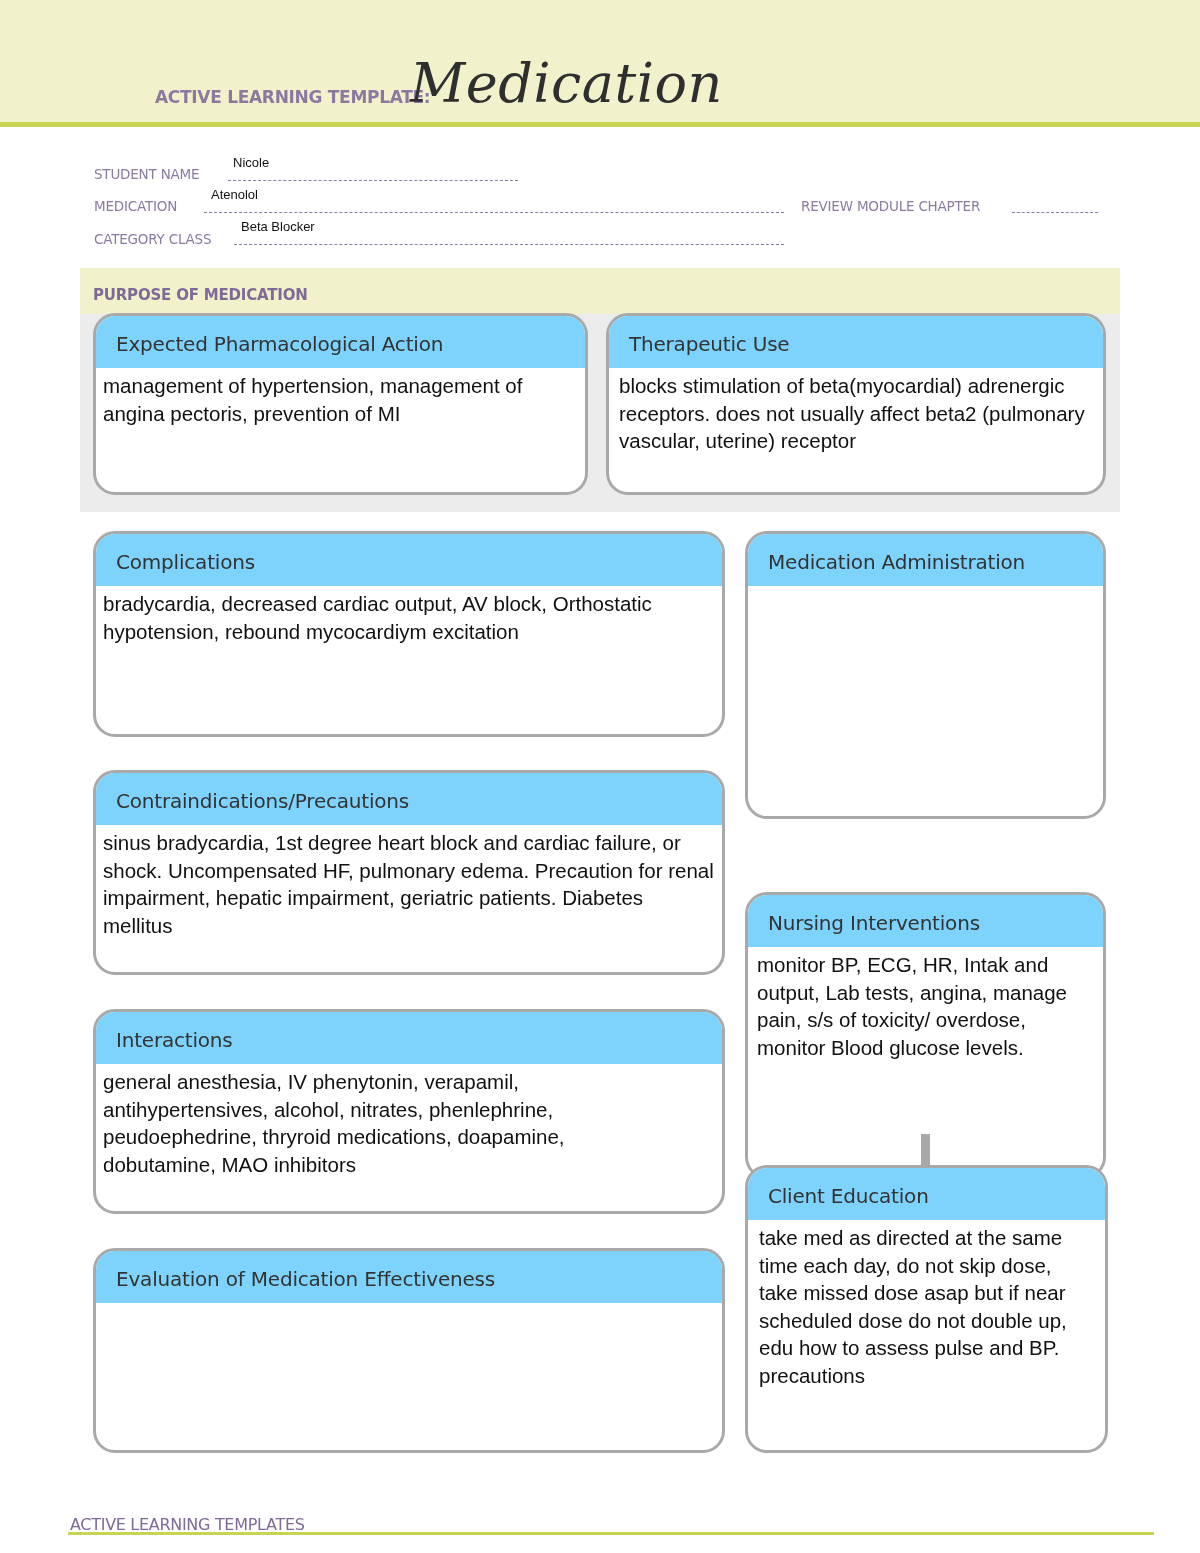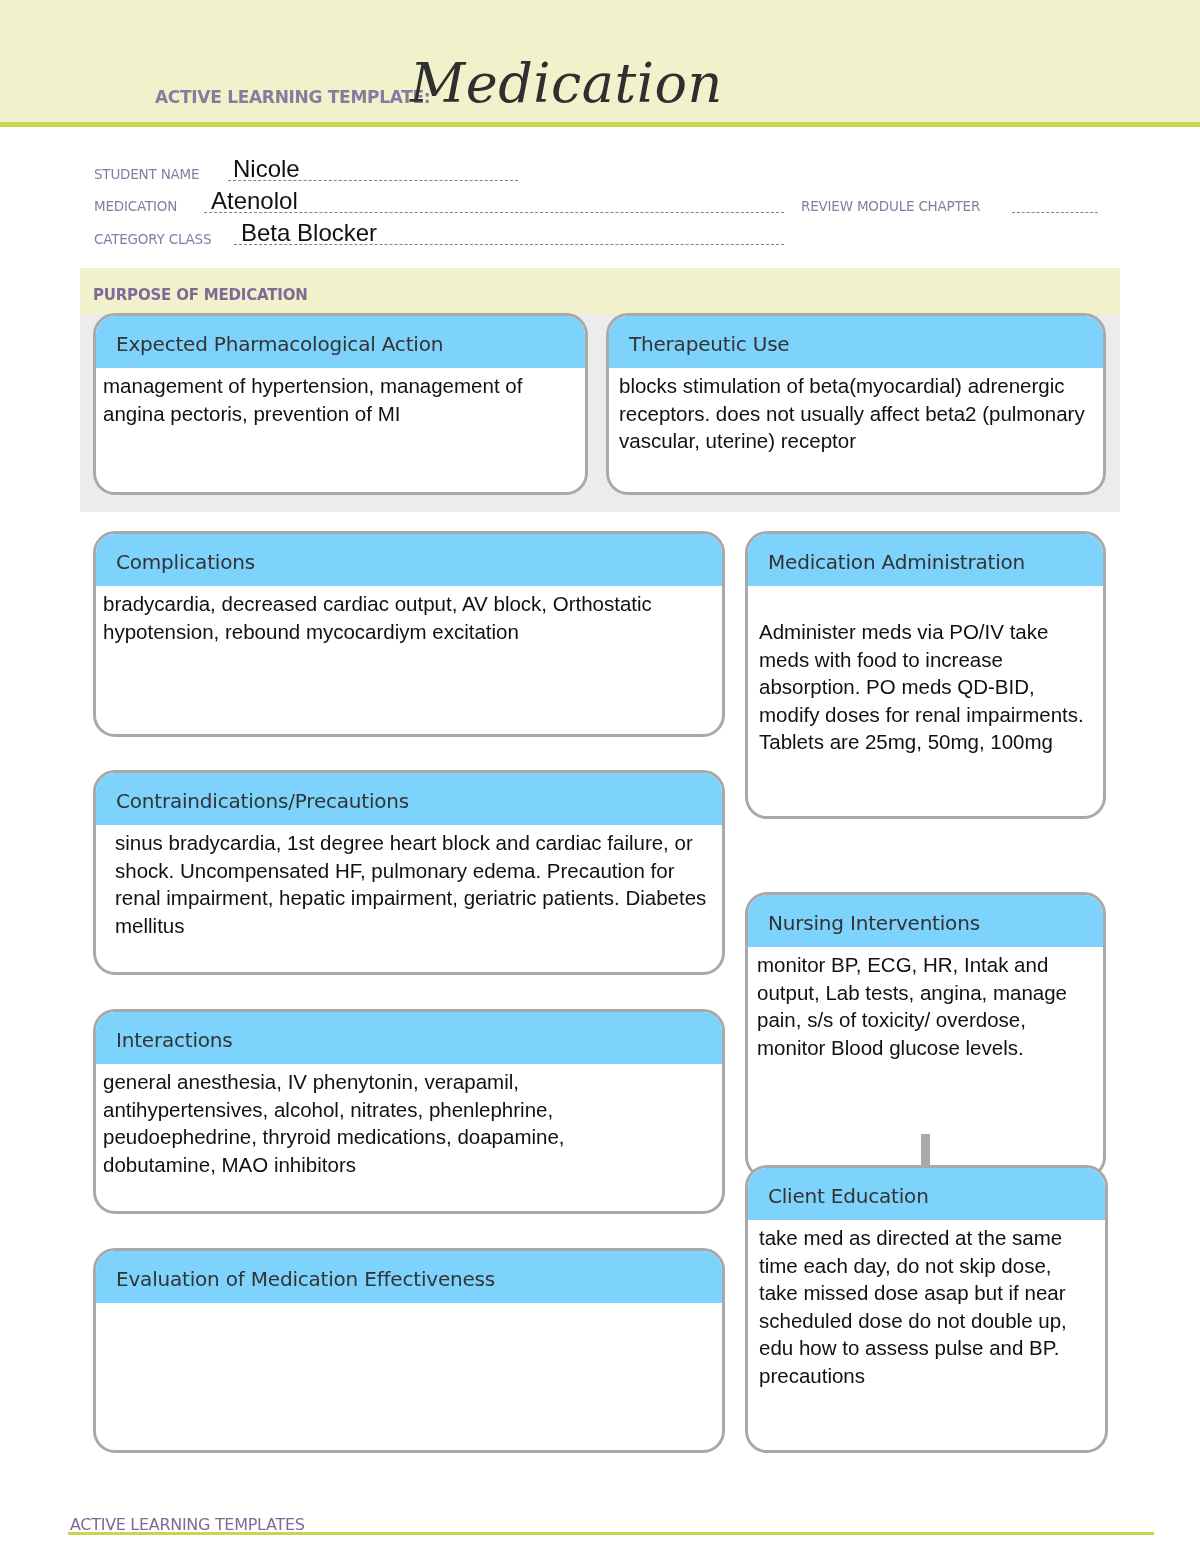--- a/index.html
+++ b/index.html
@@ -26,21 +26,21 @@
       color: #2f2f2f; letter-spacing: 0.5px;
     }
     .field-label {
       position: absolute; font-family: "DejaVu Sans", sans-serif; font-size: 13.5px;
       color: #8b7aa0; letter-spacing: -0.2px;
     }
     .field-line {
       position: absolute; height: 0; border-bottom: 1.5px dashed #8b7aa0;
     }
     .field-value {
-      position: absolute; font-family: "Liberation Sans", sans-serif; font-size: 24px; color: #111;
+      position: absolute; font-family: "Liberation Sans", sans-serif; font-size: 13px; color: #111;
     }
     .purpose-band {
       position: absolute; left: 80px; top: 268px; width: 1040px; height: 244px;
       background: #ececec;
     }
     .purpose-band-top {
       position: absolute; left: 80px; top: 268px; width: 1040px; height: 46px;
       background: #f1f2cc;
     }
     .purpose-label {
@@ -115,36 +115,35 @@
   <div class="box-body" style="padding-left:10px;">blocks stimulation of beta(myocardial) adrenergic receptors. does not usually affect beta2 (pulmonary vascular, uterine) receptor</div>
 </div>
 
 <div class="box" style="left:93px; top:531px; width:632px; height:206px;">
   <div class="box-head">Complications</div>
   <div class="box-body">bradycardia, decreased cardiac output, AV block, Orthostatic hypotension, rebound mycocardiym excitation</div>
 </div>
 
 <div class="box" style="left:93px; top:770px; width:632px; height:205px;">
   <div class="box-head">Contraindications/Precautions</div>
-  <div class="box-body" style="padding-right:7px;margin-left:12px;">sinus bradycardia, 1st degree heart block and cardiac failure, or shock. Uncompensated HF, pulmonary edema. Precaution for renal impairment, hepatic impairment, geriatric patients. Diabetes mellitus</div>
+  <div class="box-body" style="padding-right:7px;">sinus bradycardia, 1st degree heart block and cardiac failure, or shock. Uncompensated HF, pulmonary edema. Precaution for renal impairment, hepatic impairment, geriatric patients. Diabetes mellitus</div>
 </div>
 
 <div class="box" style="left:93px; top:1009px; width:632px; height:205px;">
   <div class="box-head">Interactions</div>
   <div class="box-body" style="padding-right:70px;">general anesthesia, IV phenytonin, verapamil, antihypertensives, alcohol, nitrates, phenlephrine, peudoephedrine, thryroid medications, doapamine, dobutamine, MAO inhibitors</div>
 </div>
 
 <div class="box" style="left:93px; top:1248px; width:632px; height:205px;">
   <div class="box-head">Evaluation of Medication Effectiveness</div>
   <div class="box-body"></div>
 </div>
 
 <div class="box" style="left:745px; top:531px; width:361px; height:288px;">
   <div class="box-head">Medication Administration</div>
-  <div class="box-body" style="padding-top:32px; padding-left:11px;">Administer meds via PO/IV take meds with food to increase absorption. PO meds QD-BID, modify doses for renal impairments. Tablets are 25mg, 50mg, 100mg</div>
 </div>
 
 <div class="box" style="left:745px; top:892px; width:361px; height:287px;">
   <div class="box-head">Nursing Interventions</div>
   <div class="box-body" style="padding-left:9px;">monitor BP, ECG, HR, Intak and output, Lab tests, angina, manage pain, s/s of toxicity/ overdose, monitor Blood glucose levels.</div>
 </div>
 
 <div class="connector"></div>
 
 <div class="box" style="left:745px; top:1165px; width:363px; height:288px;">

